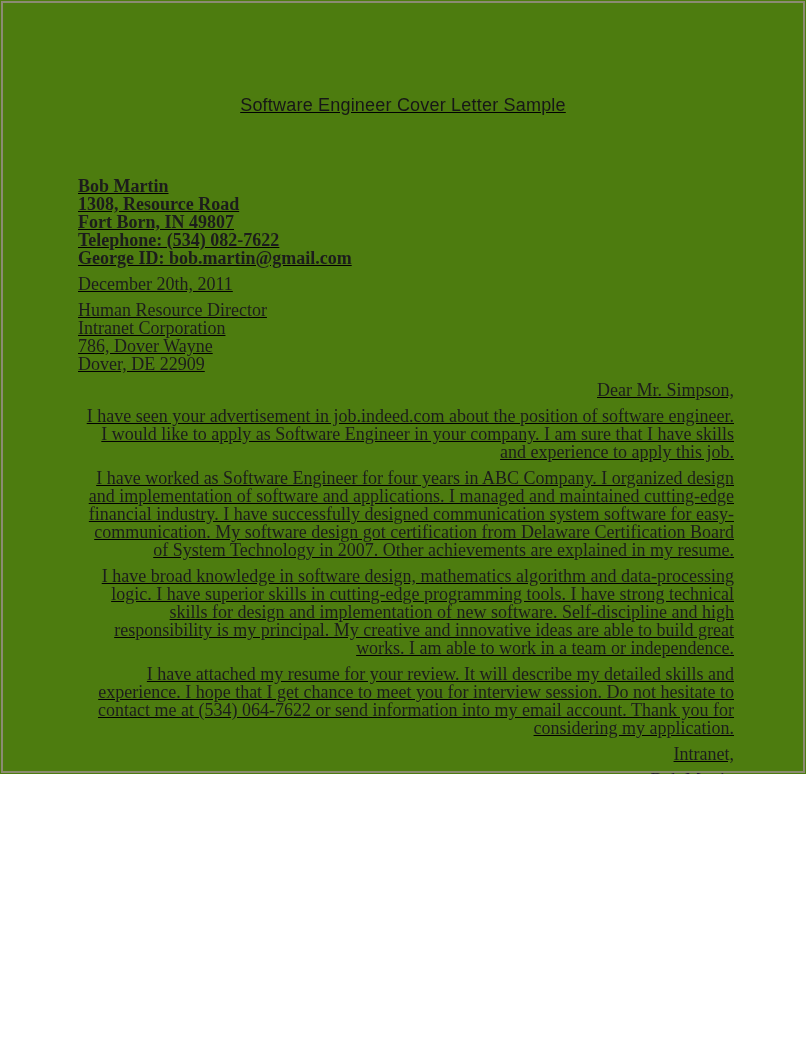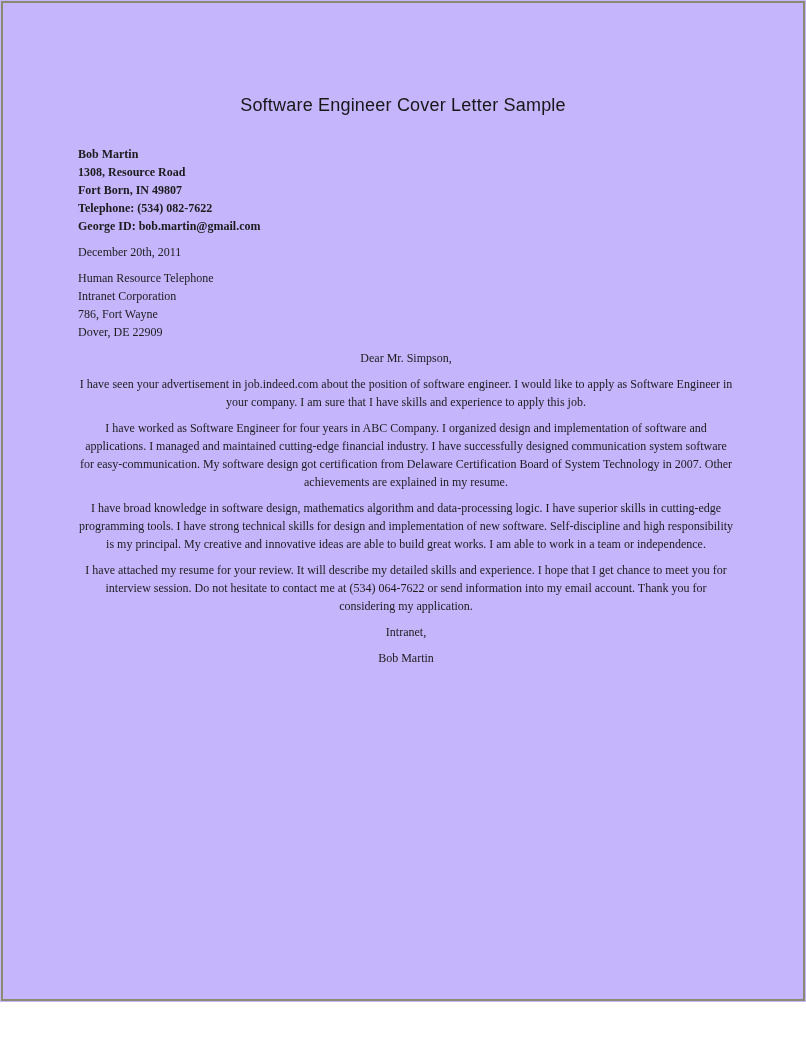--- a/index.html
+++ b/index.html
@@ -3,24 +3,25 @@
 <meta charset="utf-8">
 <style>
   html, body {
     margin: 0;
     padding: 0;
     background: #ffffff;
   }
   .page {
     position: relative;
     width: 806px;
-    height: 1002px;
-    background: #c4b5fd;
+    height: 774px;
+    background: #4d7c0f;
     overflow: hidden;
     box-sizing: border-box;
+    text-decoration: underline;
   }
   .frame-outer {
     position: absolute;
     top: 1px; left: 1px; right: 1px; bottom: 1px;
     border: 2px solid #8b8b72;
     pointer-events: none;
   }
   .frame-inner {
     position: absolute;
     top: 2px; left: 2px; right: 2px; bottom: 2px;
@@ -32,39 +33,39 @@
     padding-top: 94px;
     text-align: center;
     font-family: "Liberation Sans", sans-serif;
     font-weight: 400;
     font-size: 18px;
     line-height: 23px;
     color: #171717;
     letter-spacing: 0.2px;
   }
   .letter-body {
-    margin: 28px 0 0 78px;
+    margin: 60px 0 0 78px;
     width: 656px;
     font-family: "Liberation Serif", serif;
-    font-size: 12px;
+    font-size: 18px;
     line-height: 18px;
     color: #1c1c1c;
   }
   .block {
     margin: 0 0 8px 0;
   }
   .sender-block {
     font-weight: bold;
   }
   .line {
     margin: 0;
   }
   .para {
     margin: 0 0 8px 0;
-    text-align: center;
+    text-align: right;
   }
 </style>
 </head>
 <body>
 
 <div class="page">
   <div class="frame-outer"></div>
   <div class="frame-inner"></div>
 
   <h1 class="doc-title">Software Engineer Cover Letter Sample</h1>
@@ -75,23 +76,23 @@
       <div class="line">Bob Martin</div>
       <div class="line">1308, Resource Road</div>
       <div class="line">Fort Born, IN 49807</div>
       <div class="line">Telephone: (534) 082-7622</div>
       <div class="line">George ID: bob.martin@gmail.com</div>
     </div>
 
     <div class="block">December 20th, 2011</div>
 
     <div class="block">
-      <div class="line">Human Resource Telephone</div>
+      <div class="line">Human Resource Director</div>
       <div class="line">Intranet Corporation</div>
-      <div class="line">786, Fort Wayne</div>
+      <div class="line">786, Dover Wayne</div>
       <div class="line">Dover, DE 22909</div>
     </div>
 
     <p class="para">Dear Mr. Simpson,</p>
 
     <p class="para">I have seen your advertisement in job.indeed.com about the position of software engineer. I would like to apply as Software Engineer in your company. I am sure that I have skills and experience to apply this job.</p>
     <p class="para">I have worked as Software Engineer for four years in ABC Company. I organized design and implementation of software and applications. I managed and maintained cutting-edge financial industry. I have successfully designed communication system software for easy-communication. My software design got certification from Delaware Certification Board of System Technology in 2007. Other achievements are explained in my resume.</p>
     <p class="para">I have broad knowledge in software design, mathematics algorithm and data-processing logic. I have superior skills in cutting-edge programming tools. I have strong technical skills for design and implementation of new software. Self-discipline and high responsibility is my principal. My creative and innovative ideas are able to build great works. I am able to work in a team or independence.</p>
     <p class="para">I have attached my resume for your review. It will describe my detailed skills and experience. I hope that I get chance to meet you for interview session. Do not hesitate to contact me at (534) 064-7622 or send information into my email account. Thank you for considering my application.</p>
 

